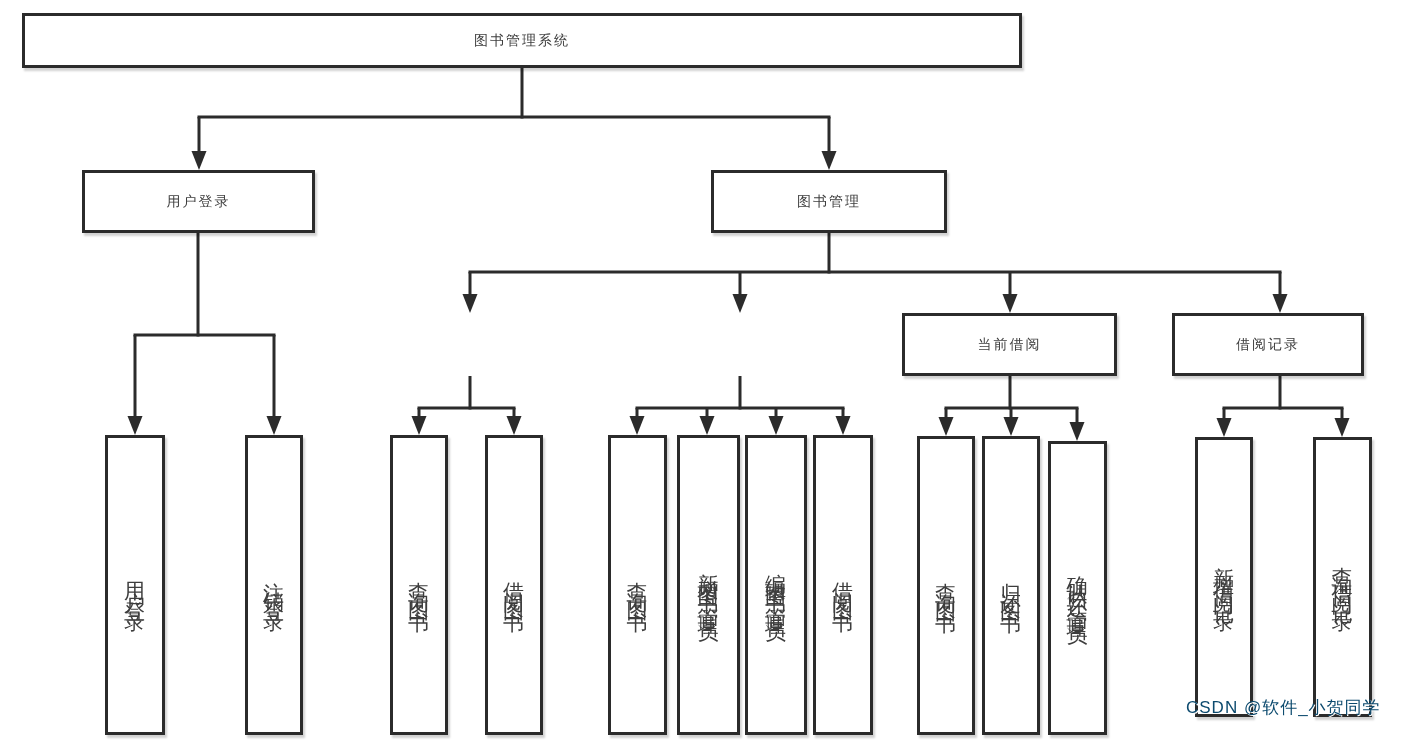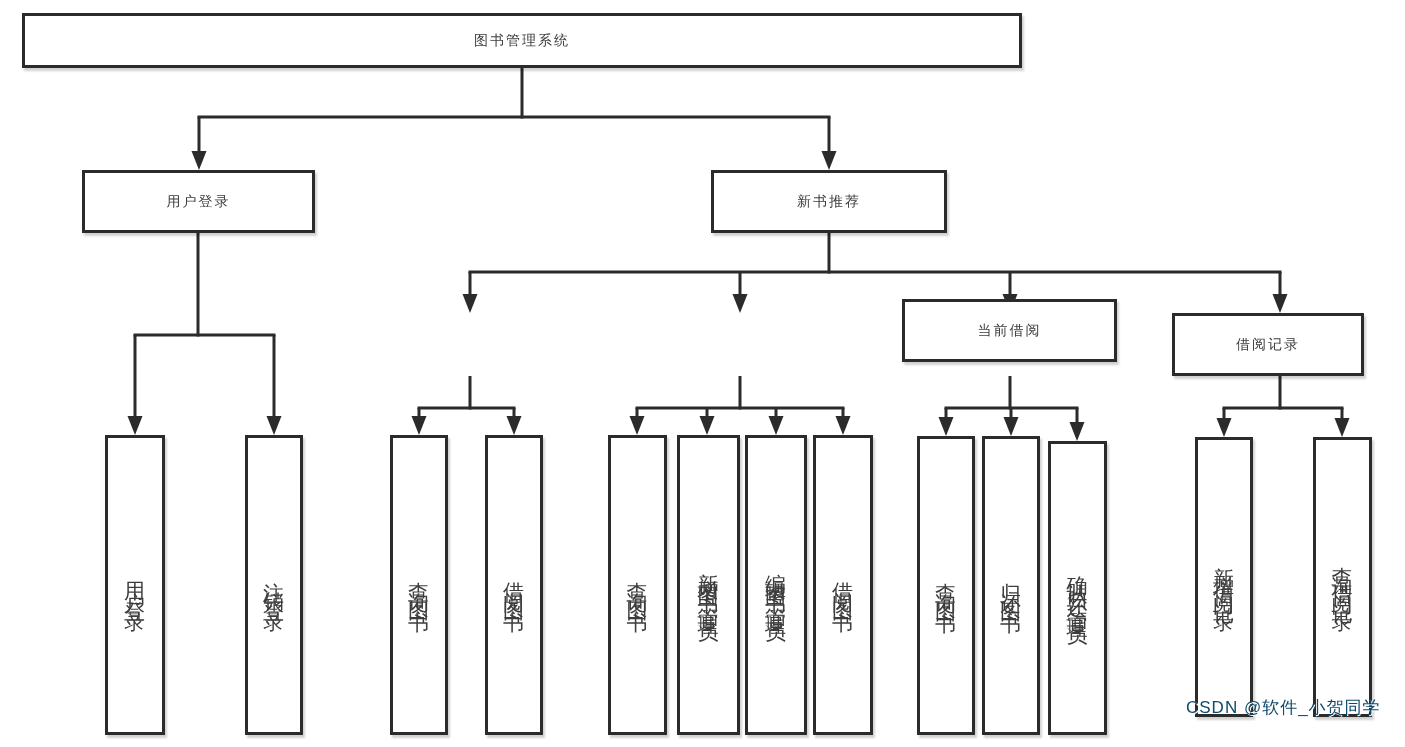--- a/index.html
+++ b/index.html
@@ -133,25 +133,25 @@
       <polygon points="1069.5,422 1084.5,422 1077,441"></polygon>
       <polygon points="1216.5,418 1231.5,418 1224,437"></polygon>
       <polygon points="1334.5,418 1349.5,418 1342,437"></polygon>
     </g>
   </svg>
 
   <div class="node" style="left:22px; top:13px; width:1000px; height:55px;">图书管理系统</div>
 
   <div class="node" style="left:82px; top:170px; width:233px; height:63px;">用户登录</div>
 
-  <div class="node" style="left:711px; top:170px; width:236px; height:63px;">新书推荐</div>
+  <div class="node" style="left:711px; top:170px; width:236px; height:63px;">图书管理</div>
 
 
 
-  <div class="node" style="left:902px; top:299px; width:215px; height:63px;">当前借阅</div>
+  <div class="node" style="left:902px; top:313px; width:215px; height:63px;">当前借阅</div>
 
   <div class="node" style="left:1172px; top:313px; width:192px; height:63px;">借阅记录</div>
 
   <div class="vnode" style="left:105px; top:435px; width:60px; height:300px;">用户登录</div>
 
   <div class="vnode" style="left:245px; top:435px; width:58px; height:300px;">注销登录</div>
 
   <div class="vnode" style="left:390px; top:435px; width:58px; height:300px;">查询图书</div>
 
   <div class="vnode" style="left:485px; top:435px; width:58px; height:300px;">借阅图书</div>

